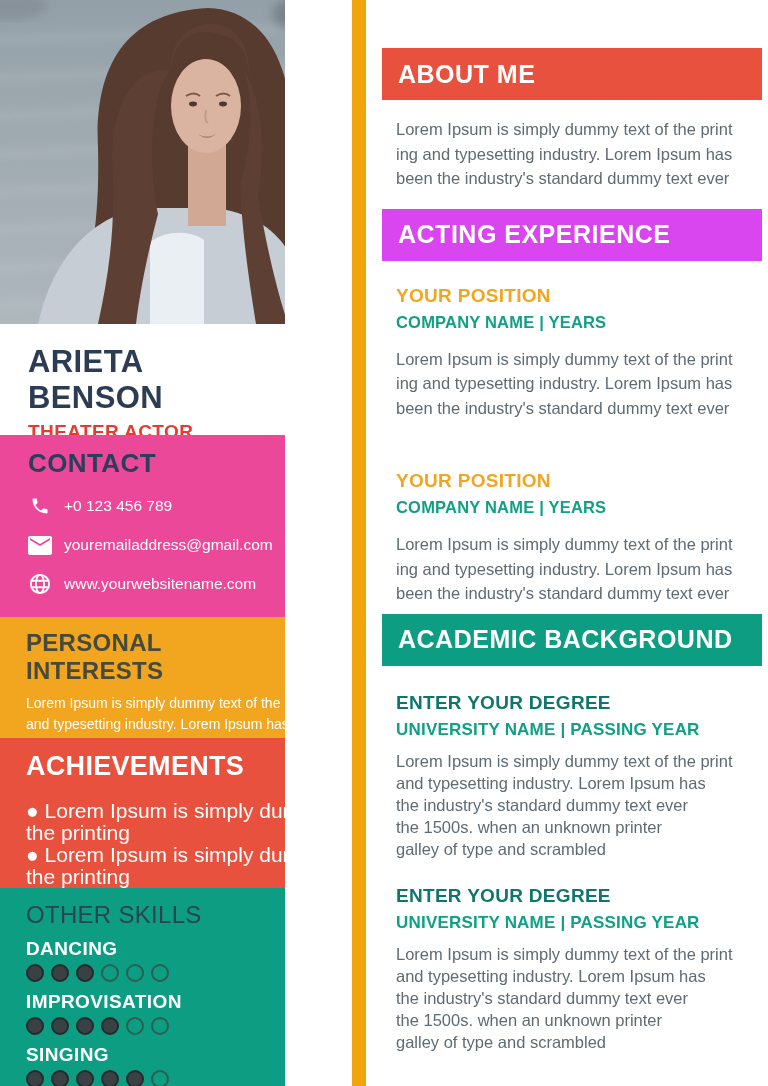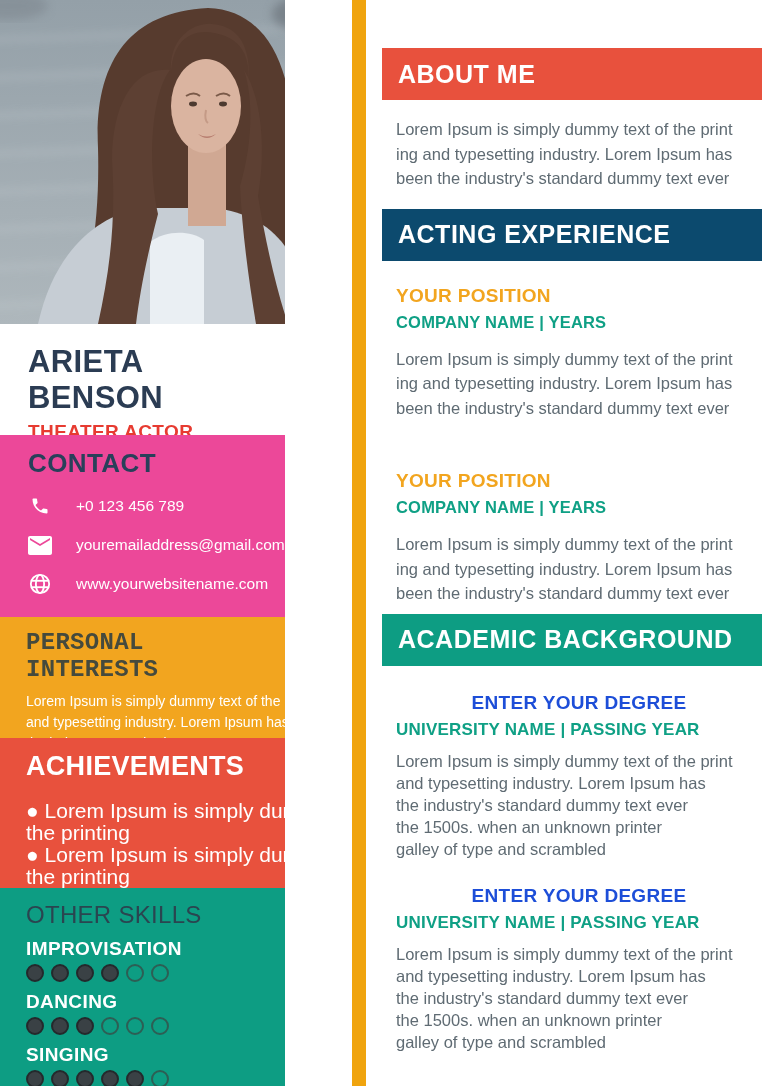--- a/index.html
+++ b/index.html
@@ -9,54 +9,54 @@
   .left{position:absolute;left:0;top:0;width:285px;height:1086px;display:flex;flex-direction:column;}
   .photo{height:324px;overflow:hidden;background:#9aa4ab;}
   .photo svg{display:block;}
   .name-block{height:111px;box-sizing:border-box;padding:20px 0 0 28px;background:#ffffff;}
   .name-block h1{margin:0;font-size:31px;font-weight:700;letter-spacing:.4px;color:#2b3c53;}
   .role{margin-top:5px;font-size:19px;font-weight:700;letter-spacing:.4px;color:#e73b31;}
   .contact{height:182px;box-sizing:border-box;background:#ec4899;padding:13px 0 0 28px;}
   .contact h2{margin:0;font-size:26px;font-weight:700;color:#28405a;letter-spacing:.4px;}
   .crow{display:flex;align-items:center;margin-top:15px;}
   .crow .cicon{width:24px;height:24px;flex:0 0 24px;display:flex;align-items:center;justify-content:center;}
-  .crow .cval{margin-left:24px;color:#ffffff;font-size:15.5px;text-align:right;}
+  .crow .cval{margin-left:12px;color:#ffffff;font-size:15.5px;text-align:right;}
   .interests{height:121px;box-sizing:border-box;background:#f2a51f;padding:12px 8px 0 26px;}
-  .interests h2{margin:0;font-size:24px;font-weight:700;color:#454a3d;letter-spacing:.3px;font-family:Liberation Mono, monospace;}
+  .interests h2{margin:0;font-size:24px;font-weight:700;color:#454a3d;letter-spacing:.3px;}
   .interests .lines{margin-top:8px;color:#ffffff;font-size:14px;line-height:21px;white-space:pre;}
   .achieve{height:150px;box-sizing:border-box;background:#e8513d;padding:13px 8px 0 26px;}
   .achieve h2{margin:0;font-size:27px;font-weight:700;color:#ffffff;letter-spacing:.3px;}
   .achieve .lines{margin-top:18px;color:#ffffff;font-size:21px;line-height:22px;white-space:pre;}
   .skills{height:198px;box-sizing:border-box;background:#0d9d83;padding:13px 0 0 26px;}
   .skills h2{margin:0;font-size:24px;font-weight:400;color:#2a4550;letter-spacing:.3px;}
   .skill{margin-top:9px;}
   .skill .sname{color:#ffffff;font-size:19px;font-weight:700;letter-spacing:.4px;}
   .dots{margin-top:4px;display:flex;gap:7px;}
   .dot{width:18px;height:18px;border-radius:50%;border:2px solid #2d5e54;box-sizing:border-box;}
   .dot.filled{background:#3a4145;border-color:#24292c;}
   
   .stripe{position:absolute;left:352px;top:0;width:14px;height:1086px;background:#f0a40e;}
   
   .right{position:absolute;left:382px;top:0;width:380px;}
   .banner{height:52px;display:flex;align-items:center;box-sizing:border-box;padding-left:16px;
           color:#ffffff;font-size:25px;font-weight:700;letter-spacing:.5px;}
   .banner.red{background:#e8513d;margin-top:48px;}
-  .banner.orange{background:#0c4a6e;margin-top:18px;text-align:right;}
+  .banner.orange{background:#d946ef;margin-top:18px;text-align:right;}
   .banner.green{background:#0d9d83;margin-top:8px;}
   .ptext{margin:17px 0 0 14px;color:#5f6b73;font-size:16.5px;line-height:24.5px;white-space:pre;}
   .entry{margin-left:14px;}
   .entry.e1{margin-top:24px;}
   .entry.e2{margin-top:50px;}
   .entry .pos{color:#f2a51f;font-size:19px;font-weight:700;letter-spacing:.3px;}
   .entry .co{margin-top:6px;color:#0fa085;font-size:16.5px;font-weight:700;letter-spacing:.2px;}
   .entry .body{margin-top:15px;color:#5f6b73;font-size:16.5px;line-height:24.5px;white-space:pre;}
   .acad{margin-left:14px;}
   .acad.a1{margin-top:26px;}
   .acad.a2{margin-top:25px;}
-  .acad .deg{color:#1d4ed8;font-size:19px;font-weight:700;letter-spacing:.3px;text-align:center;}
+  .acad .deg{color:#0f766e;font-size:19px;font-weight:700;letter-spacing:.3px;}
   .acad .uni{margin-top:6px;color:#0fa085;font-size:17px;font-weight:700;letter-spacing:.2px;}
   .acad .body{margin-top:10px;color:#5f6b73;font-size:16.5px;line-height:22px;white-space:pre;}
 </style>
 </head>
 <body>
 
 <div class="page">
 
   <aside class="left">
 
@@ -156,37 +156,37 @@
       <h2>ACHIEVEMENTS</h2>
       <div class="lines">● Lorem Ipsum is simply dummy text of
 the printing
 ● Lorem Ipsum is simply dummy text of
 the printing</div>
     </section>
 
     <section class="skills">
       <h2>OTHER SKILLS</h2>
       <div class="skill">
+        <div class="sname">DANCING</div>
+        <div class="dots">
+            <span class="dot filled"></span>
+            <span class="dot filled"></span>
+            <span class="dot filled"></span>
+            <span class="dot"></span>
+            <span class="dot"></span>
+            <span class="dot"></span>
+          </div>
+      </div>
+      <div class="skill">
         <div class="sname">IMPROVISATION</div>
         <div class="dots">
             <span class="dot filled"></span>
             <span class="dot filled"></span>
             <span class="dot filled"></span>
             <span class="dot filled"></span>
-            <span class="dot"></span>
-            <span class="dot"></span>
-          </div>
-      </div>
-      <div class="skill">
-        <div class="sname">DANCING</div>
-        <div class="dots">
-            <span class="dot filled"></span>
-            <span class="dot filled"></span>
-            <span class="dot filled"></span>
-            <span class="dot"></span>
             <span class="dot"></span>
             <span class="dot"></span>
           </div>
       </div>
       <div class="skill">
         <div class="sname">SINGING</div>
         <div class="dots">
             <span class="dot filled"></span>
             <span class="dot filled"></span>
             <span class="dot filled"></span>

